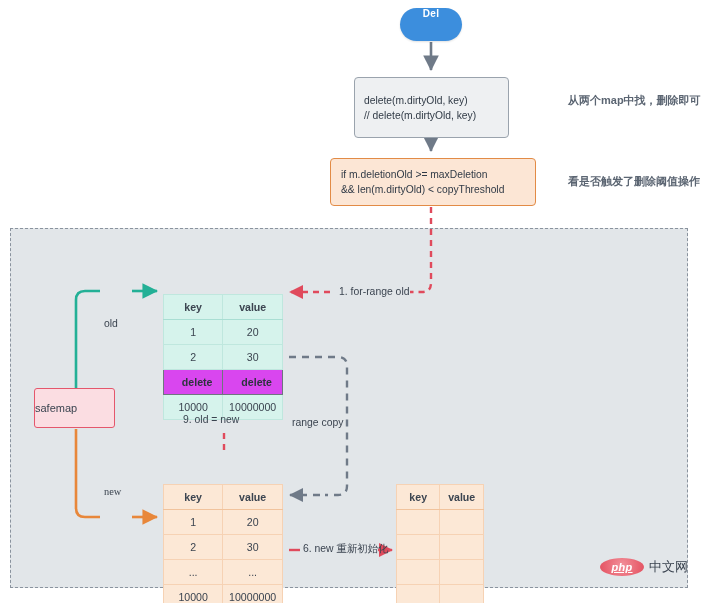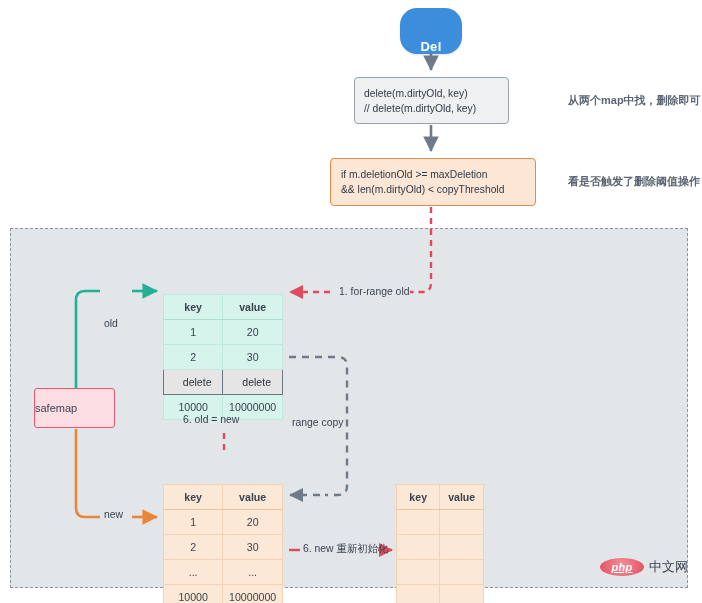--- a/index.html
+++ b/index.html
@@ -9,29 +9,29 @@
     font-family:"Liberation Sans","DejaVu Sans",sans-serif;
     position:relative;
     overflow:hidden;
     color:#3b4450;
   }
   #stage{position:absolute;left:0;top:0;width:702px;height:603px;}
   .abs{position:absolute;}
 
   
   .del-pill{
-    left:400px;top:8px;width:62px;height:46px;
+    left:400px;top:8px;width:62px;height:33px;
     background:#3c8edd;border-radius:17px;
-    display:flex;align-items:flex-end;justify-content:center;
-    color:#ffffff;font-size:13px;font-weight:600;
+    display:flex;align-items:flex-start;justify-content:center;
+    color:#ffffff;font-size:10px;font-weight:600;
     letter-spacing:.3px;
     box-shadow:0 1px 2px rgba(0,0,0,.12);
   }
   .proc-box{
-    left:354px;top:77px;width:155px;height:47px;
+    left:354px;top:77px;width:155px;height:61px;
     background:#eef0f2;border:1px solid #9aa3ad;border-radius:4px;
     box-sizing:border-box;
     display:flex;flex-direction:column;justify-content:center;
     padding:0 9px;
   }
   .proc-box .ln{font-size:10.3px;line-height:15px;color:#303a46;white-space:nowrap;}
 
   .cond-box{
     left:330px;top:158px;width:206px;height:48px;
     background:#fce6d5;border:1px solid #e28b46;border-radius:4px;
@@ -61,21 +61,21 @@
     text-align:center;font-size:10.6px;
     padding:0;height:25px;box-sizing:border-box;
   }
   .tbl .hd td{font-weight:700;font-size:10.6px;}
 
   
   .tbl-old{left:163px;top:262px;width:120px;border:1.4px solid #2bb79a;}
   .tbl-old td{background:#d6f3ec;border:1px solid #bfe7de;color:#3b4450;width:60px;}
   .tbl-old .hd td{background:#d6f3ec;border-bottom:1px solid #a9ded3;}
   .tbl-old .del-row td{
-    background:#e5e5e5;border:1.3px solid #6e767f;color:#2c343d;font-weight:400;padding-left:8px;
+    background:#d946ef;border:1.3px solid #6e767f;color:#2c343d;font-weight:700;padding-left:8px;
   }
 
   
   .tbl-new{left:163px;top:452px;width:120px;border:1.4px solid #e1893f;}
   .tbl-new td{background:#fce8d6;border:1px solid #f6d2b4;color:#3b4450;width:60px;}
   .tbl-new .hd td{background:#fce8d6;border-bottom:1px solid #f1c39c;}
 
   
   .tbl-empty{left:396px;top:452px;width:88px;border:1.4px solid #e1893f;}
   .tbl-empty td{background:#fce8d6;border:1px solid #f6d2b4;color:#3b4450;width:44px;}
@@ -89,21 +89,21 @@
     display:flex;align-items:center;justify-content:flex-start;
     font-size:11px;color:#3b4450;
   }
 
   
   svg.lay{position:absolute;left:0;top:0;width:702px;height:603px;overflow:visible;}
 
   
   .lbl{font-size:10.4px;color:#3b4450;white-space:nowrap;background:transparent;}
   .lbl.old-lbl{left:104px;top:284px;margin-top:34px;}
-  .lbl.new-lbl{left:104px;top:509px;}
+  .lbl.new-lbl{left:104px;top:486px;font-family:Liberation Serif, serif;}
   .lbl.forrange{left:339px;top:286px;}
   .lbl.oldnew{left:183px;top:414px;}
   .lbl.rangecopy{left:292px;top:417px;}
   .lbl.reinit{left:303px;top:542px;}
 
   
   .wm{left:600px;top:558px;display:flex;align-items:center;gap:5px;}
   .wm .php{
     width:44px;height:18px;border-radius:50%;
     background:radial-gradient(circle at 50% 40%, #f2909a 0%, #e8616f 70%, #e0505f 100%);
@@ -274,21 +274,21 @@
       <tr>
         <td></td>
         <td></td>
       </tr>
     </tbody>
   </table>
 
   <div class="abs lbl old-lbl">old</div>
   <div class="abs lbl new-lbl">new</div>
   <div class="abs lbl forrange">1. for-range old</div>
-  <div class="abs lbl oldnew">6. old = new</div>
+  <div class="abs lbl oldnew">9. old = new</div>
   <div class="abs lbl rangecopy">range copy</div>
   <div class="abs lbl reinit">6. new 重新初始化</div>
 
   <div class="abs wm">
     <span class="php">php</span>
     <span class="cn">中文网</span>
   </div>
 
 </div>
 

